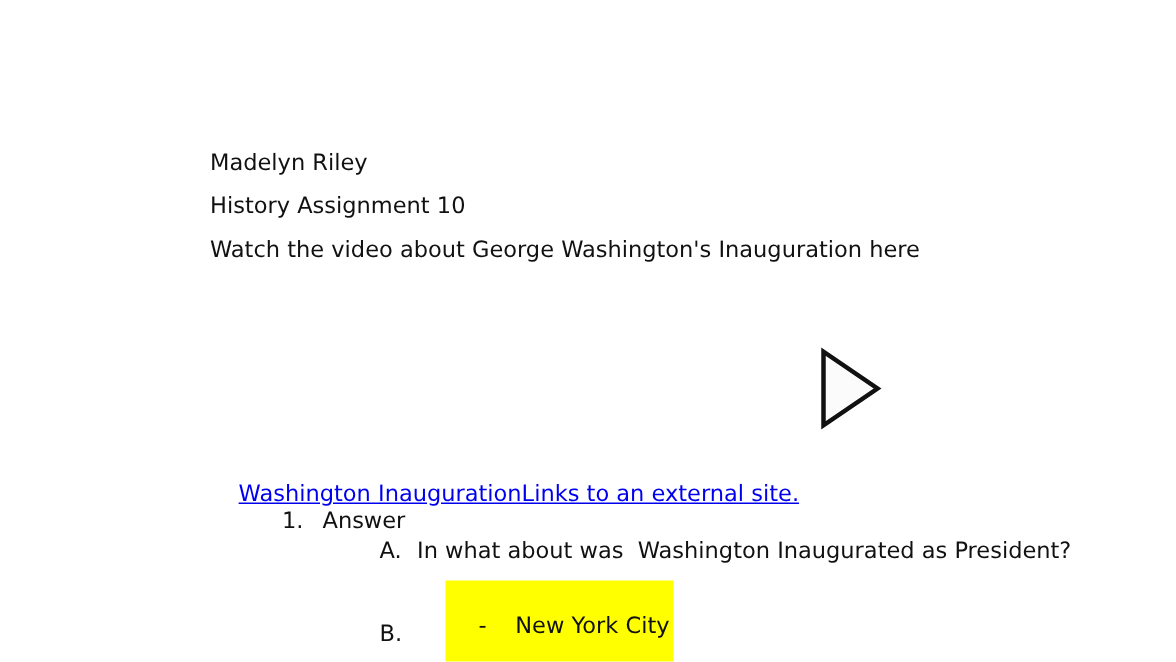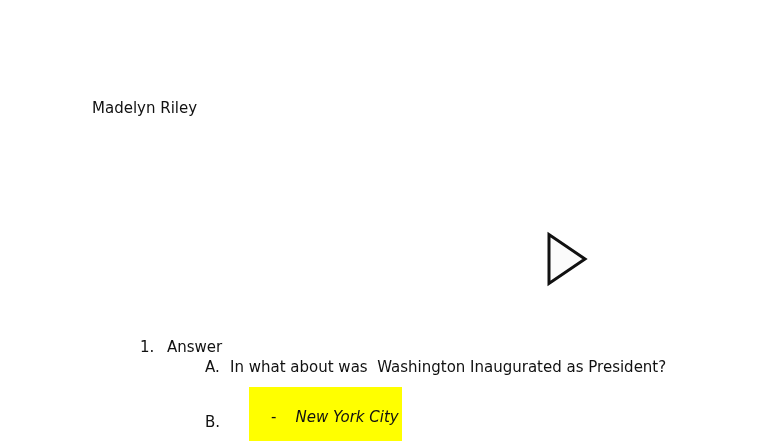--- a/index.html
+++ b/index.html
@@ -11,53 +11,59 @@
     font-family: "DejaVu Sans", "Liberation Sans", sans-serif;
     color: #111111;
   }
   .doc { position: absolute; inset: 0; }
   .line {
     position: absolute;
     font-size: 15px;
     line-height: 20px;
     white-space: pre;
     color: #111111;
+    margin-left: 48px;
   }
   .line a, a.doclink {
     color: #0000ee;
     text-decoration: underline;
     cursor: pointer;
   }
   .hl {
     background: #ffff00;
     padding: 0 3px;
   }
-  .hl .answer-text { margin-left: 19px; font-style: italic; }
+  .hl .answer-text { margin-left: 19px; }
   .play-wrap {
     position: absolute;
     left: 546px; top: 231px;
     width: 42px; height: 56px;
     cursor: pointer;
   }
 </style>
 </head>
 <body>
 
 <div class="doc">
 
   <div class="line" style="left:92px; top:98px">Madelyn Riley</div>
 
+  <div class="line" style="left:92px; top:127px">History Assignment 10</div>
 
+  <div class="line" style="left:92px; top:156px">Watch the video about George Washington's Inauguration here</div>
 
   <div class="play-wrap">
     <svg width="42" height="56" viewBox="0 0 42 56">
       <polygon points="3,3.5 3,52.5 39,28" fill="#fbfbfb" stroke="#111111" stroke-width="3" stroke-linejoin="miter"></polygon>
     </svg>
   </div>
 
+  <div class="line" style="left:92px; top:299px">
+    <a class="doclink" href="#">Washington InaugurationLinks to an external site.</a>
+  </div>
 
   <div class="line" style="left:140px; top:337px">1.</div>
   <div class="line" style="left:167px; top:337px">Answer</div>
 
   <div class="line" style="left:205px; top:357px">A.</div>
   <div class="line" style="left:230px; top:357px">In what about was  Washington Inaugurated as President?</div>
 
   <div class="line hl" style="left:249px; top:387px">
     <span class="answer-dash">-</span><span class="answer-text">New York City</span>
   </div>

